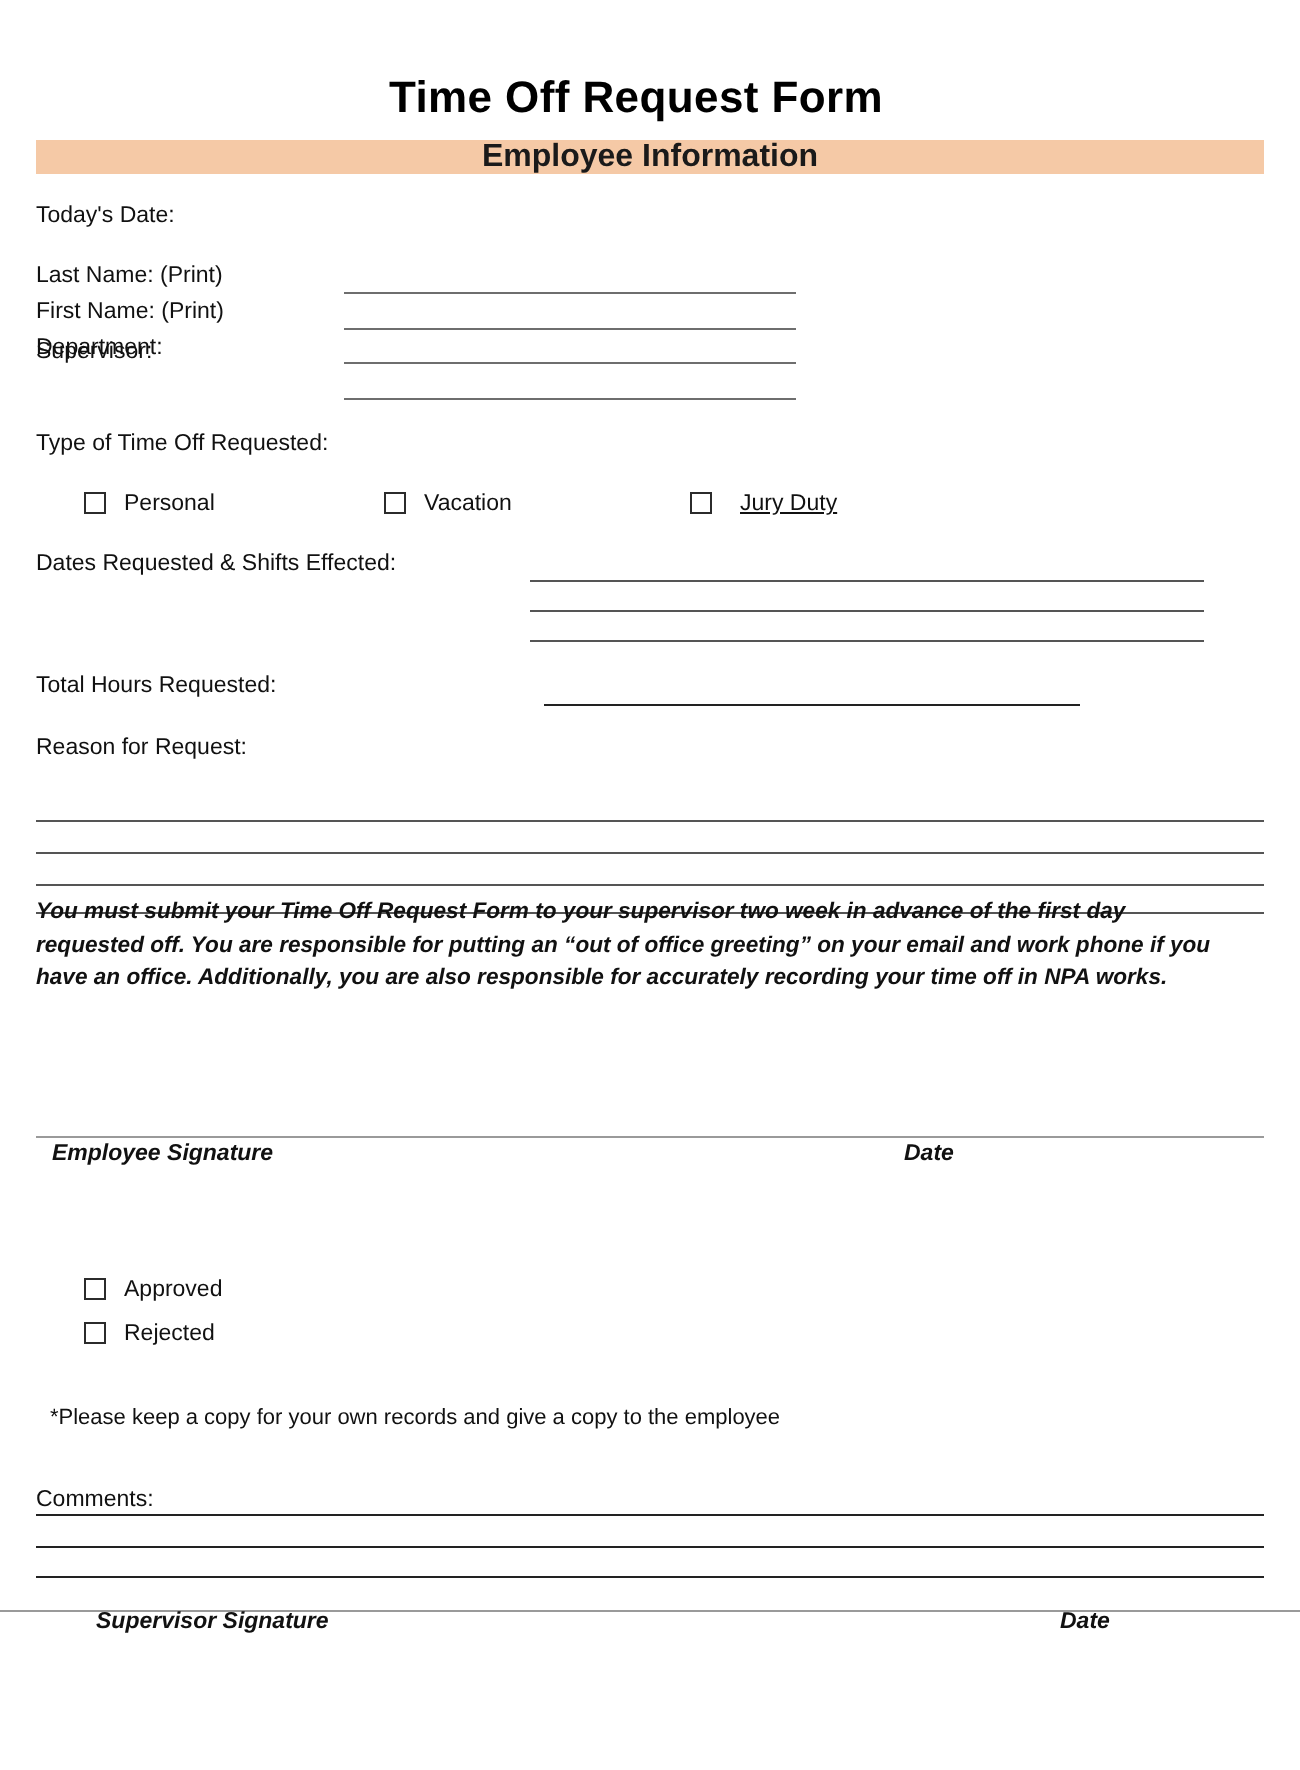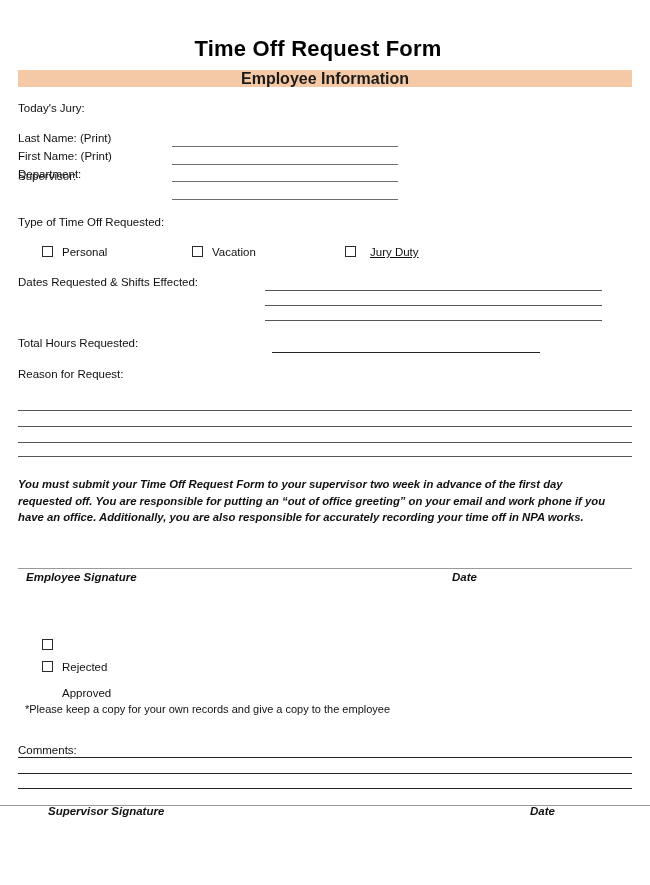--- a/index.html
+++ b/index.html
@@ -96,21 +96,21 @@
     height: 11px;
     border: 1px solid #2b2b2b;
     background: #fff;
     box-sizing: border-box;
   }
 
   
   .notice {
     position: absolute;
     left: 18px;
-    top: 476px;
+    top: 448px;
     width: 596px;
     font-size: 11.3px;
     font-style: italic;
     font-weight: bold;
     line-height: 16.5px;
     color: #111;
     text-align: left;
   }
 
   
@@ -125,21 +125,21 @@
 </style>
 </head>
 <body>
 
 <div class="page">
 
   <div class="form-title">Time Off Request Form</div>
 
   <div class="section-band" id="band-employee">Employee Information</div>
 
-  <div class="lbl" style="left:18px; top:102px;">Today's Jury:</div>
+  <div class="lbl" style="left:18px; top:102px;">Today's Date:</div>
 
   <div class="lbl" style="left:18px; top:132px;">Last Name: (Print)</div>
   <div class="rule-thin" style="left:172px; top:146px; width:226px;"></div>
 
   <div class="lbl" style="left:18px; top:150px;">First Name: (Print)</div>
   <div class="rule-thin" style="left:172px; top:164px; width:226px;"></div>
 
   <div class="lbl" style="left:18px; top:168px;">Department:</div>
   <div class="rule-thin" style="left:172px; top:181px; width:226px;"></div>
 
@@ -172,21 +172,21 @@
   <div class="rule" style="left:18px; top:456px; width:614px;"></div>
 
   <div class="notice">You must submit your Time Off Request Form to your supervisor two week in advance of the first day requested off. You are responsible for putting an “out of office greeting” on your email and work phone if you have an office. Additionally, you are also responsible for accurately recording your time off in NPA works.</div>
 
   <div class="rule-edge" style="left:18px; top:568px; width:614px;"></div>
   <div class="sig-caption" style="left:26px; top:571px;">Employee Signature</div>
   <div class="sig-caption" style="left:452px; top:571px;">Date</div>
 
 
   <div class="checkbox" style="left:42px; top:639px;"></div>
-  <div class="lbl" style="left:62px; top:639px;margin-top:48px;">Approved</div>
+  <div class="lbl" style="left:62px; top:639px;">Approved</div>
 
   <div class="checkbox" style="left:42px; top:661px;"></div>
   <div class="lbl" style="left:62px; top:661px;">Rejected</div>
 
   <div class="lbl-sm" style="left:25px; top:688px;margin-top:15px;">*Please keep a copy for your own records and give a copy to the employee</div>
 
   <div class="lbl" style="left:18px; top:744px;">Comments:</div>
   <div class="rule-dark" style="left:18px; top:757px; width:614px;"></div>
   <div class="rule-dark" style="left:18px; top:773px; width:614px;"></div>
   <div class="rule-dark" style="left:18px; top:788px; width:614px;"></div>

